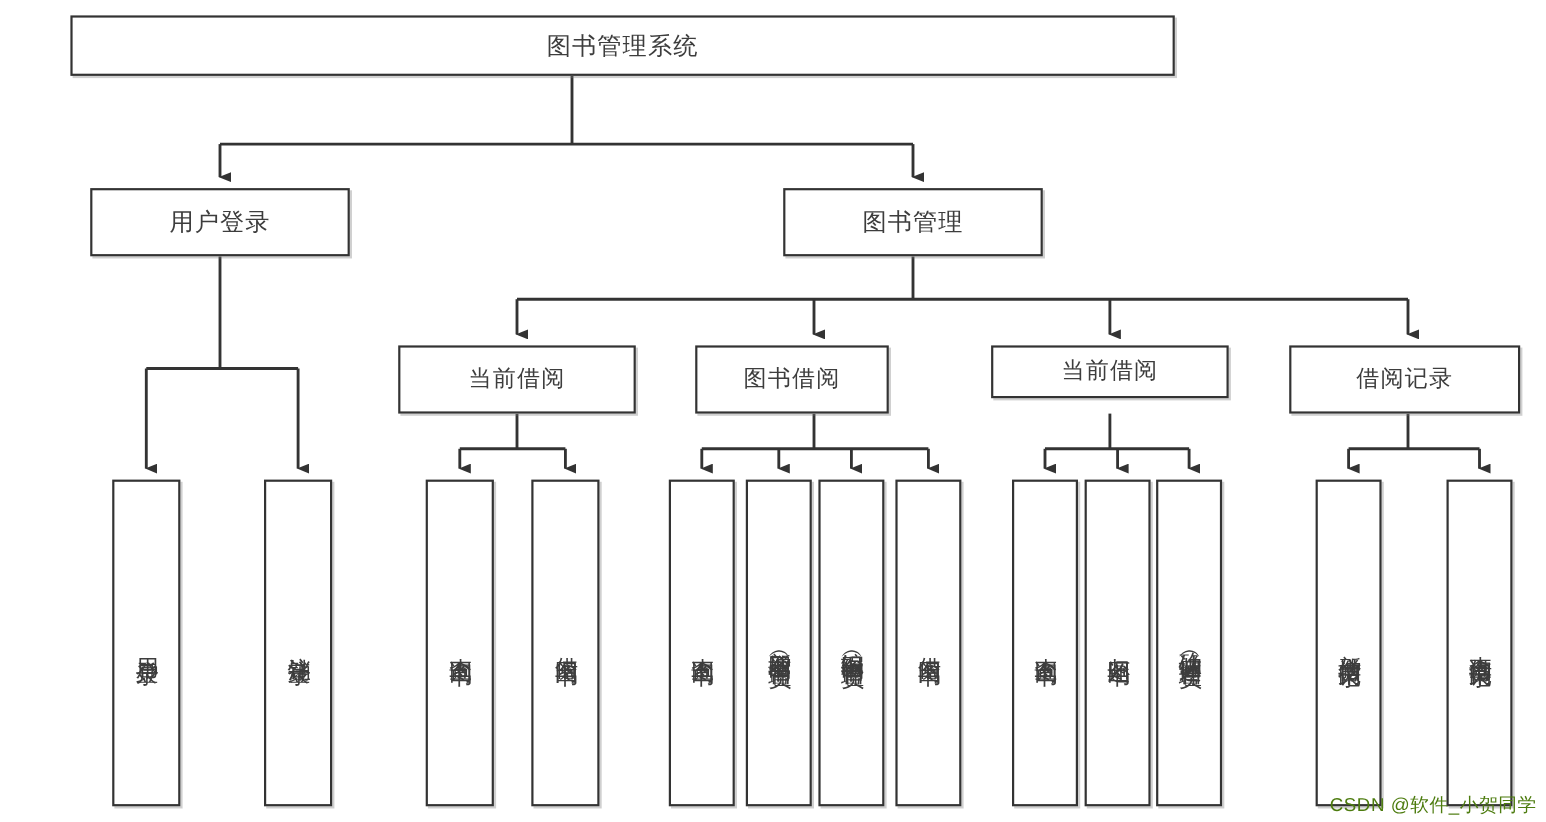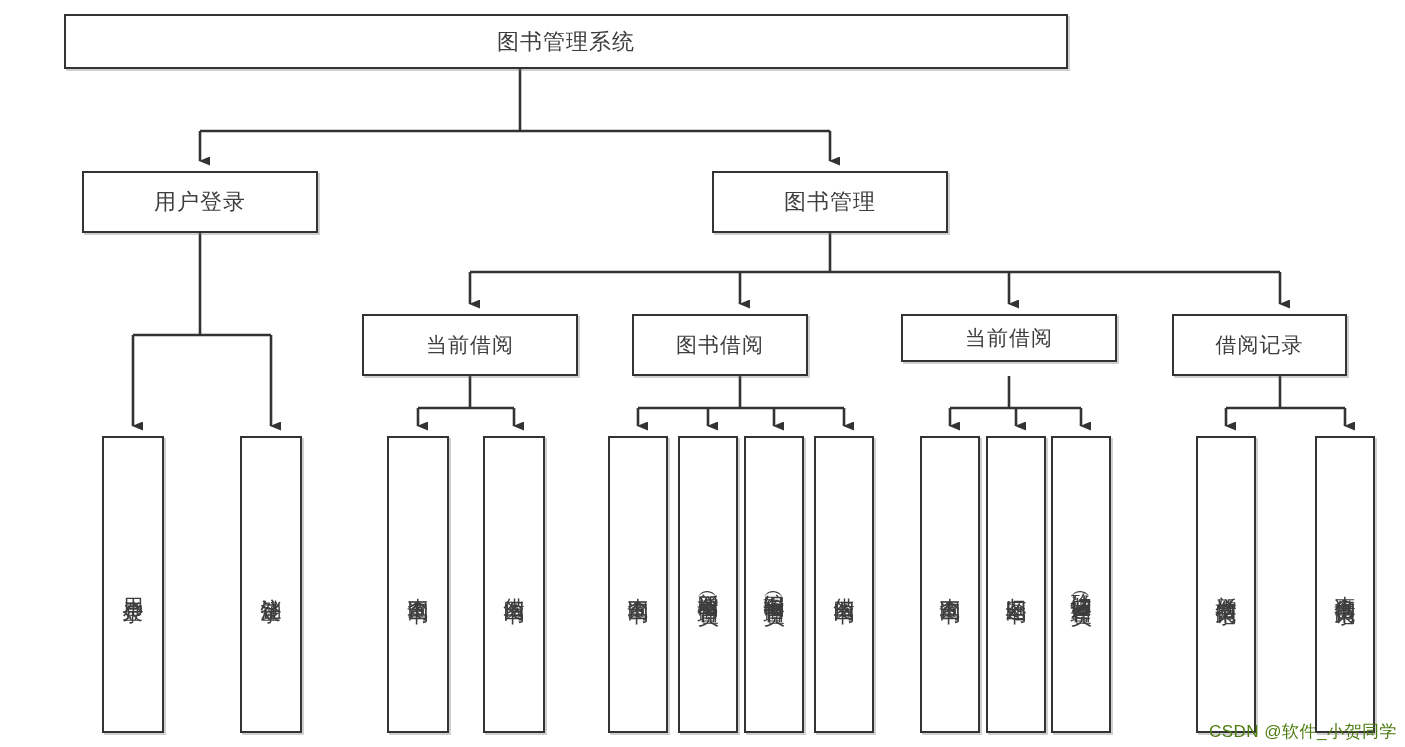--- a/index.html
+++ b/index.html
@@ -131,21 +131,21 @@
 
   <div class="node l3" id="node-l3-0" style="left: 362px; top: 314px; width: 216px; height: 62px;">
     <span class="label">当前借阅</span>
   </div>
   <div class="node l3" id="node-l3-1" style="left: 632px; top: 314px; width: 176px; height: 62px;">
     <span class="label">图书借阅</span>
   </div>
   <div class="node l3" id="node-l3-2" style="left: 901px; top: 314px; width: 216px; height: 48px;">
     <span class="label">当前借阅</span>
   </div>
-  <div class="node l3" id="node-l3-3" style="left: 1172px; top: 314px; width: 175px; height: 62px;">
+  <div class="node l3" id="node-l3-3" style="left: 1172px; top: 314px; width: 210px; height: 62px;">
     <span class="label">借阅记录</span>
   </div>
 
   <div class="node vertical" id="node-leaf-0" style="left: 102px; top: 436px; width: 62px; height: 297px;">
     <span class="label">用户登录</span>
   </div>
   <div class="node vertical" id="node-leaf-1" style="left: 240px; top: 436px; width: 62px; height: 297px;">
     <span class="label">注销登录</span>
   </div>
   <div class="node vertical" id="node-leaf-2" style="left: 387px; top: 436px; width: 62px; height: 297px;">

